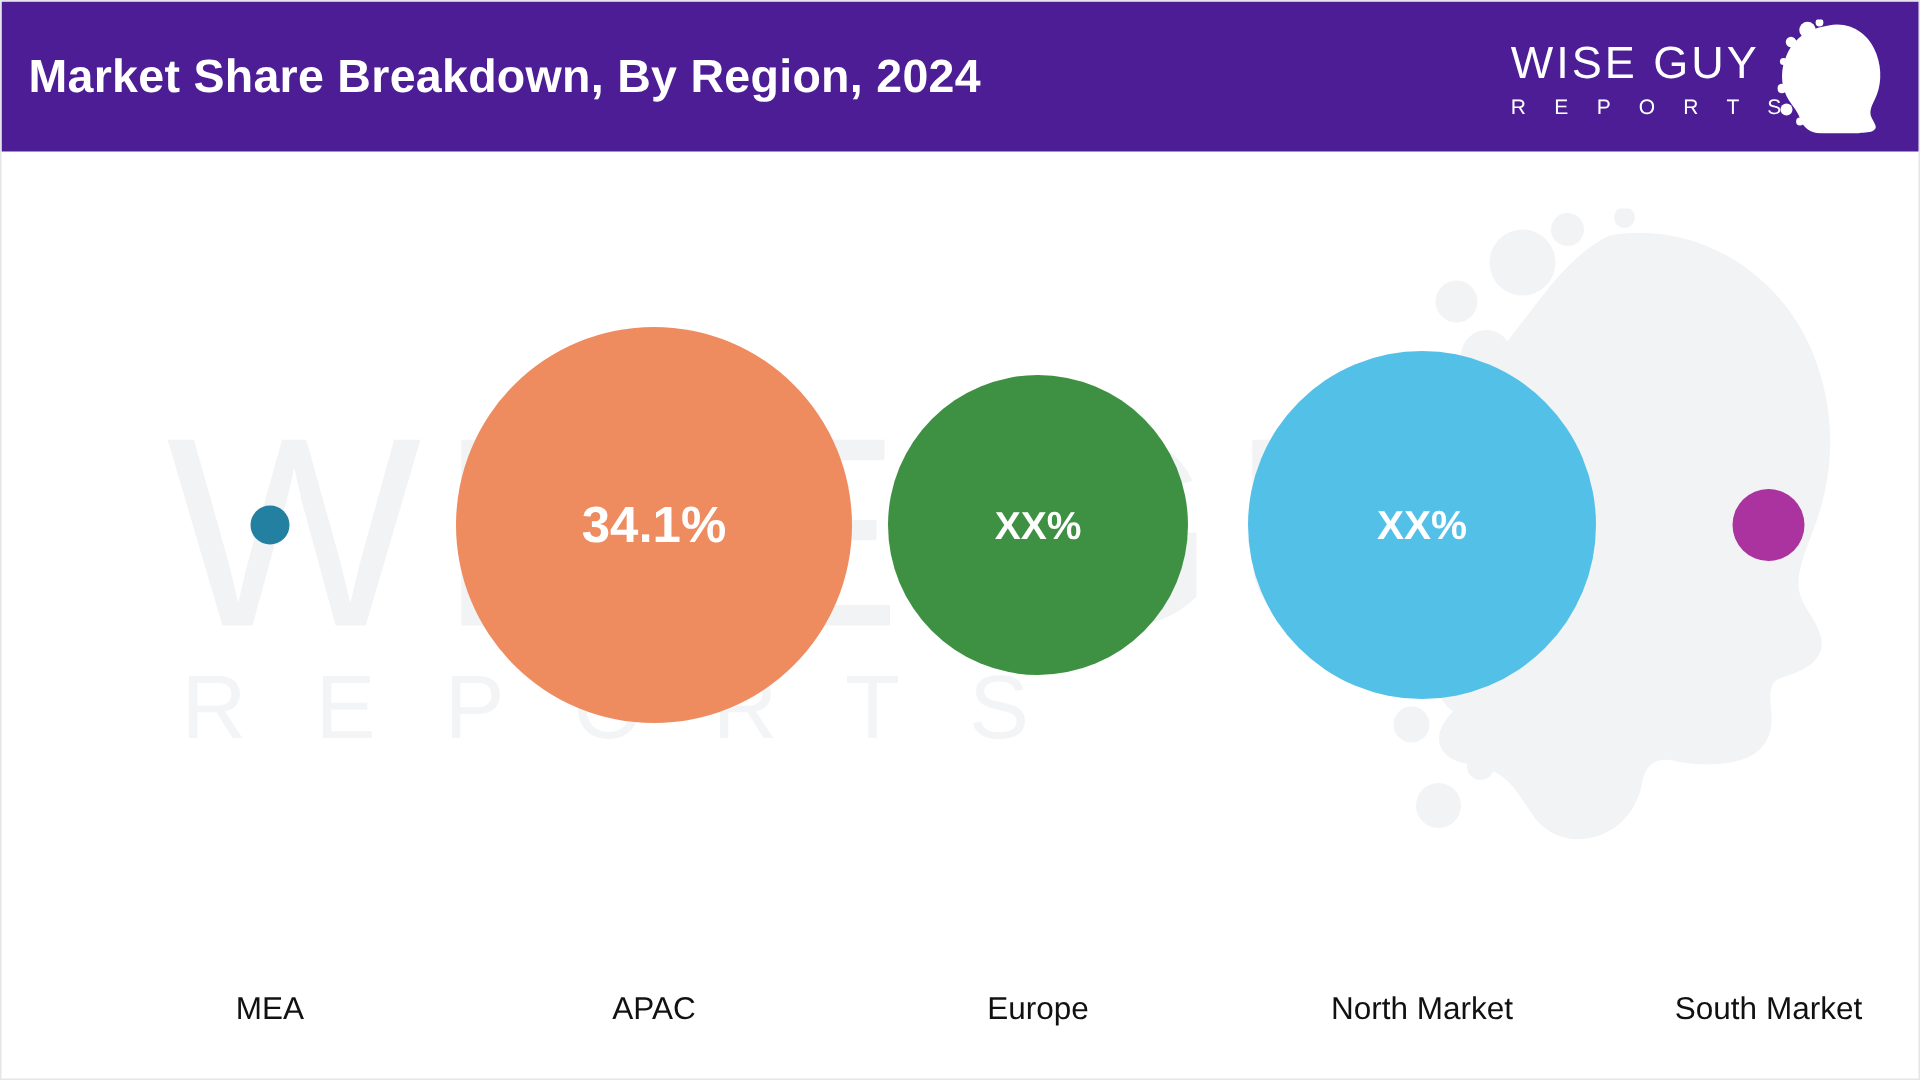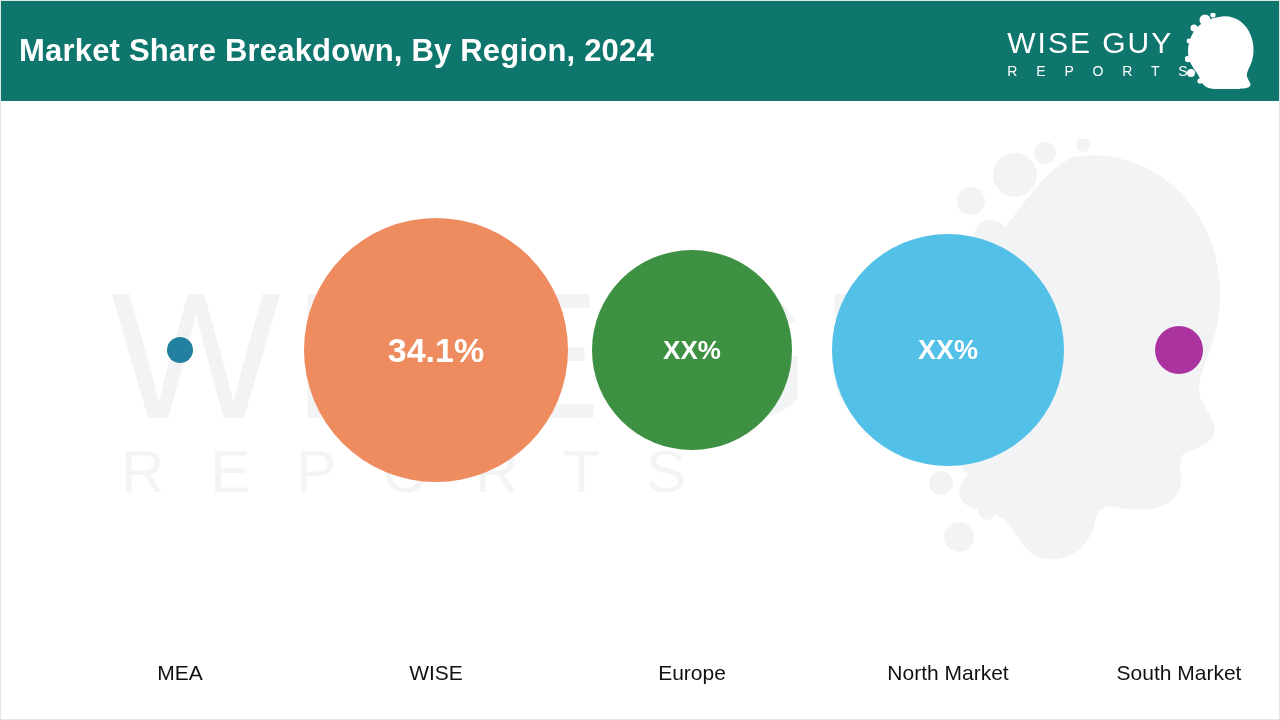--- a/index.html
+++ b/index.html
@@ -21,21 +21,21 @@
     border: 1px solid #e3e5e8;
     overflow: hidden;
   }
 
   
   .header {
     position: absolute;
     left: 0; top: 0;
     width: 1280px;
     height: 100px;
-    background: #0f766e;
+    background: #4c1d95;
     display: flex;
     align-items: center;
     justify-content: space-between;
     padding: 0 24px 0 18px;
   }
 
   .header-title {
     color: #ffffff;
     font-size: 31px;
     font-weight: bold;
@@ -252,20 +252,20 @@
     <div class="bubble" style="width: 232px; height: 232px; left: 805px; top: 133px; background: rgb(83, 192, 232);">
       <span class="bubble-value" style="font-size: 27px;">XX%</span>
     </div>
 
     <div class="bubble" style="width: 48px; height: 48px; left: 1128px; top: 225px; background: rgb(171, 51, 160);">
       
     </div>
 
     <div class="axis-labels">
       <div class="axis-label" style="left: 153px;">MEA</div>
-      <div class="axis-label" style="left: 409px;">WISE</div>
+      <div class="axis-label" style="left: 409px;">APAC</div>
       <div class="axis-label" style="left: 665px; text-align: center;">Europe</div>
       <div class="axis-label" style="left: 921px;">North Market</div>
       <div class="axis-label" style="left: 1152px;">South Market</div>
     </div>
 
   </div>
 </div>
 
 </body></html>

